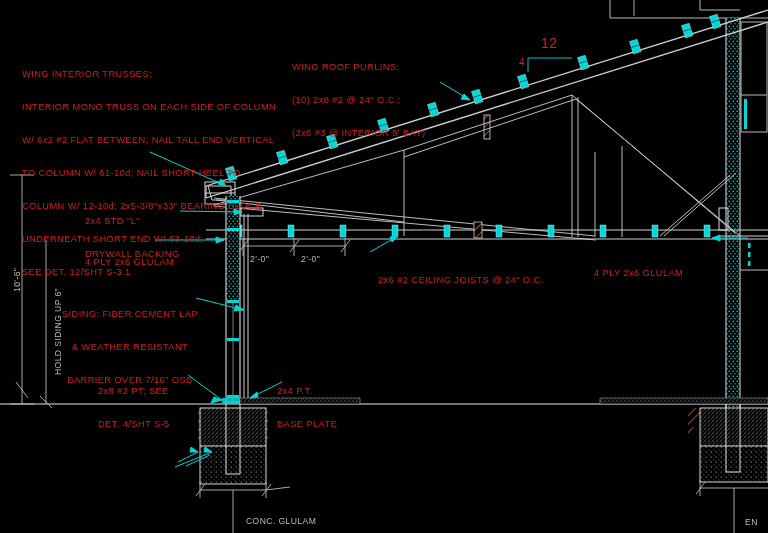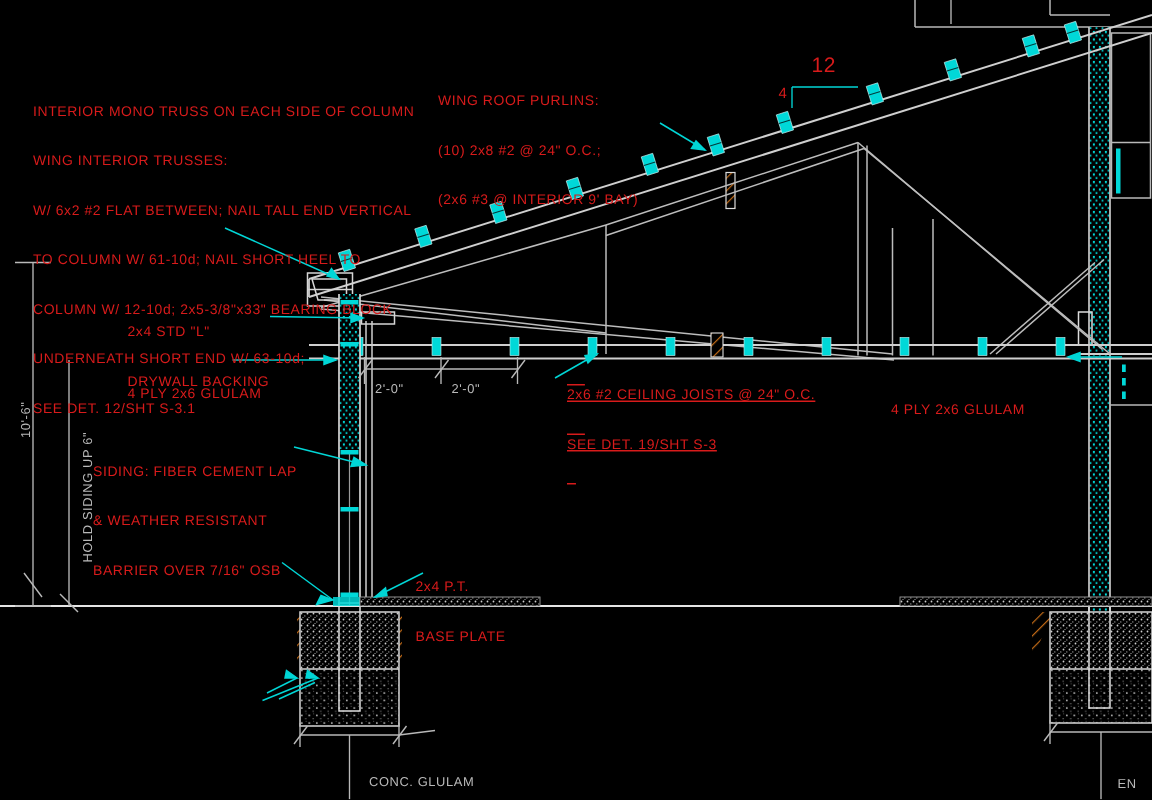--- a/index.html
+++ b/index.html
@@ -305,22 +305,22 @@
       <line x1="175" y1="467" x2="212" y2="452"></line>
       <polygon points="212,452 204,452 205,447"></polygon>
     </g>
 
     <g stroke="#00d6d6" stroke-width="1" fill="#00d6d6">
       <line x1="186" y1="466" x2="210" y2="455"></line>
     </g>
   </svg>
 
   <div class="txt red" style="left:22px;top:47px;">
+    <div>WING INTERIOR TRUSSES:</div>
     <div>INTERIOR MONO TRUSS ON EACH SIDE OF COLUMN</div>
-    <div>WING INTERIOR TRUSSES:</div>
     <div>W/ 6x2 #2 FLAT BETWEEN; NAIL TALL END VERTICAL</div>
     <div>TO COLUMN W/ 61-10d; NAIL SHORT HEEL TO</div>
     <div>COLUMN W/ 12-10d; 2x5-3/8"x33" BEARING BLOCK</div>
     <div>UNDERNEATH SHORT END W/ 63-10d;</div>
     <div>SEE DET. 12/SHT S-3.1</div>
   </div>
 
   <div class="txt red" style="left:292px;top:40px;">
     <div>WING ROOF PURLINS:</div>
     <div>(10) 2x8 #2 @ 24" O.C.;</div>
@@ -329,35 +329,38 @@
 
   <div class="txt red" style="left:85px;top:194px;">
     <div>2x4 STD "L"</div>
     <div>DRYWALL BACKING</div>
   </div>
 
   <div class="txt red" style="left:85px;top:235px;">
     <div>4 PLY 2x6 GLULAM</div>
   </div>
 
-  <div class="txt red" style="left:62px;top:287px;">
+  <div class="txt red" style="left:62px;top:287px;text-align:center;">
     <div>SIDING: FIBER CEMENT LAP</div>
     <div>&amp; WEATHER RESISTANT</div>
     <div>BARRIER OVER 7/16" OSB</div>
   </div>
 
-  <div class="txt red" style="left:378px;top:236px;text-decoration:underline;">
+  <div class="txt red" style="left:378px;top:253px;">
     <div>2x6 #2 CEILING JOISTS @ 24" O.C.</div>
-    <div>SEE DET. 19/SHT S-3</div>
   </div>
 
   <div class="txt red" style="left:594px;top:246px;">
     <div>4 PLY 2x6 GLULAM</div>
   </div>
 
+  <div class="txt red" style="left:98px;top:364px;">
+    <div>2x8 #2 PT; SEE</div>
+    <div>DET. 4/SHT S-5</div>
+  </div>
 
   <div class="txt red" style="left:277px;top:364px;">
     <div>2x4 P.T.</div>
     <div>BASE PLATE</div>
   </div>
 
 
   <div class="txt red" style="left:541px;top:38px;font-size:14px;">12</div>
   <div class="txt red" style="left:519px;top:57px;font-size:10px;">4</div>
 

